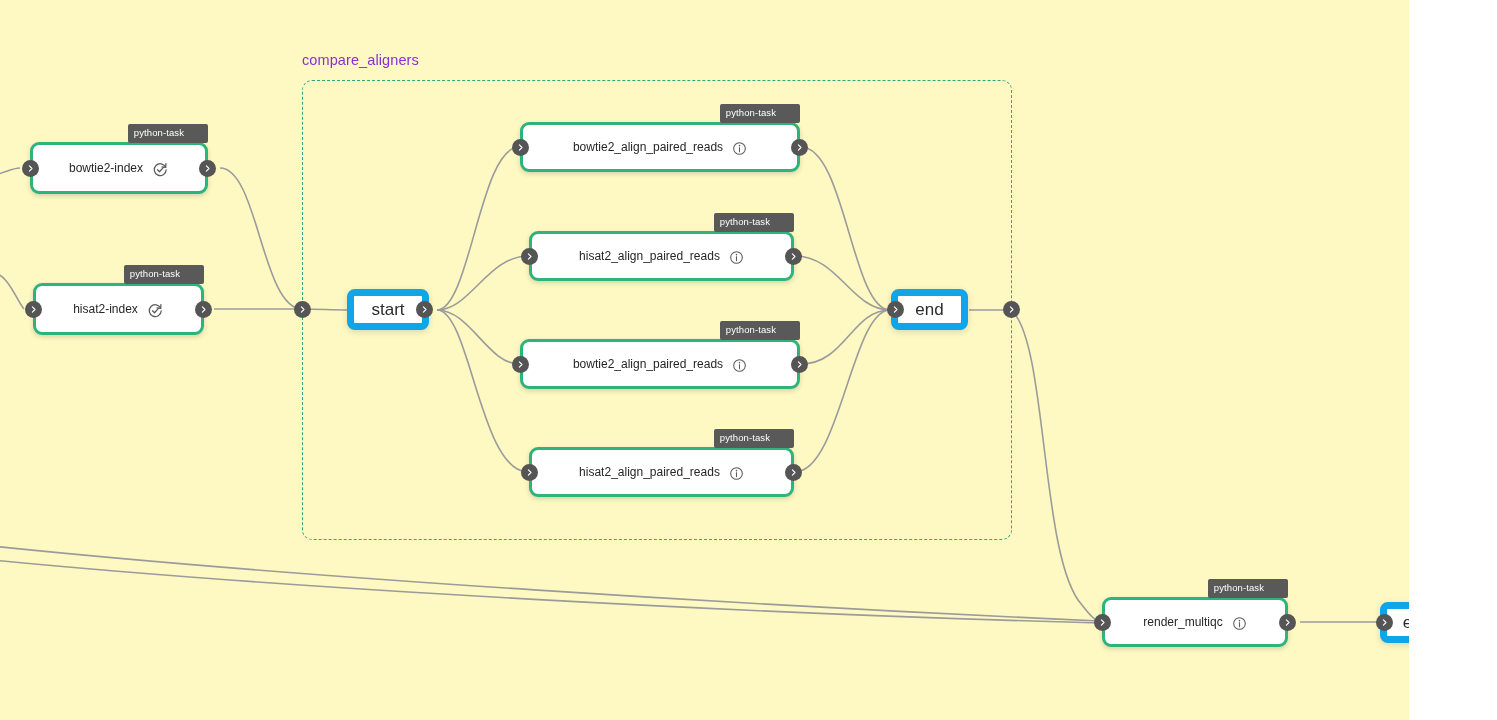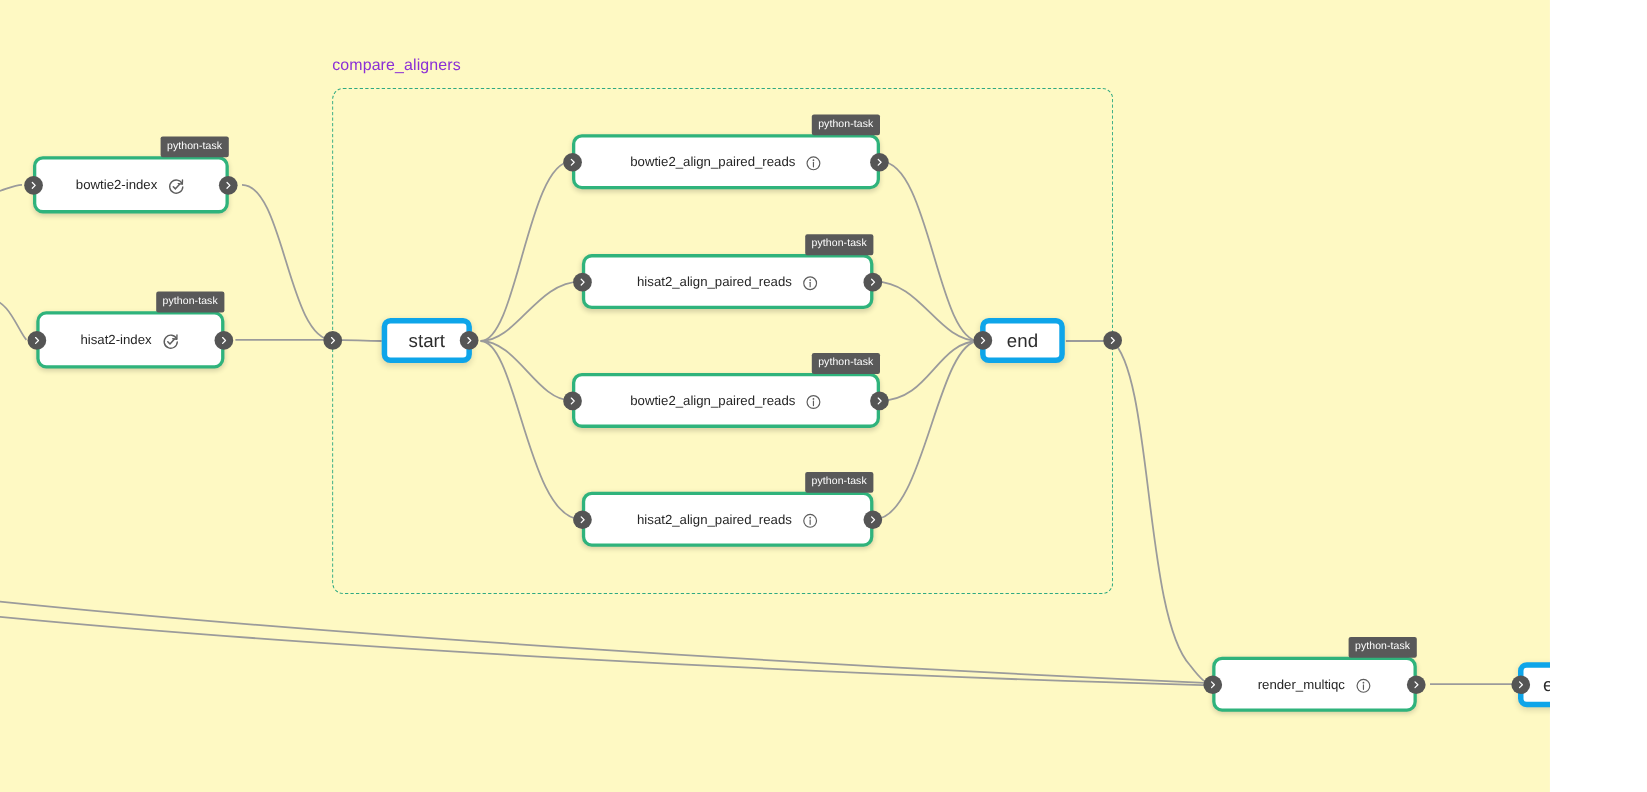--- a/index.html
+++ b/index.html
@@ -59,21 +59,21 @@
     justify-content: center;
     background: #ffffff;
     border-radius: 9px;
     white-space: nowrap;
   }
   .node.task {
     border: 3.5px solid #2fb37c;
     box-shadow: 0 2px 5px rgba(0,0,0,0.16);
   }
   .node.plain {
-    border: 5px solid #0ea5e9;
+    border: 7px solid #0ea5e9;
     box-shadow: 0 2px 6px rgba(0,0,0,0.14);
     border-radius: 8px;
     text-align: center;
   }
   .node-label {
     font-size: 12px;
     color: #262626;
     line-height: 1;
   }
   .node.plain .node-label {
@@ -83,21 +83,21 @@
 
   
   .badge {
     position: absolute;
     top: -21px;
     right: -3px;
     background: #595959;
     color: #ffffff;
     font-size: 9.5px;
     line-height: 1;
-    padding: 4px 6px 5px 6px;
+    padding: 4px 24px 5px 6px;
     border-radius: 2px;
     letter-spacing: .1px;
     white-space: nowrap;
   }
 
   
   .handle {
     position: absolute;
     width: 17px;
     height: 17px;

